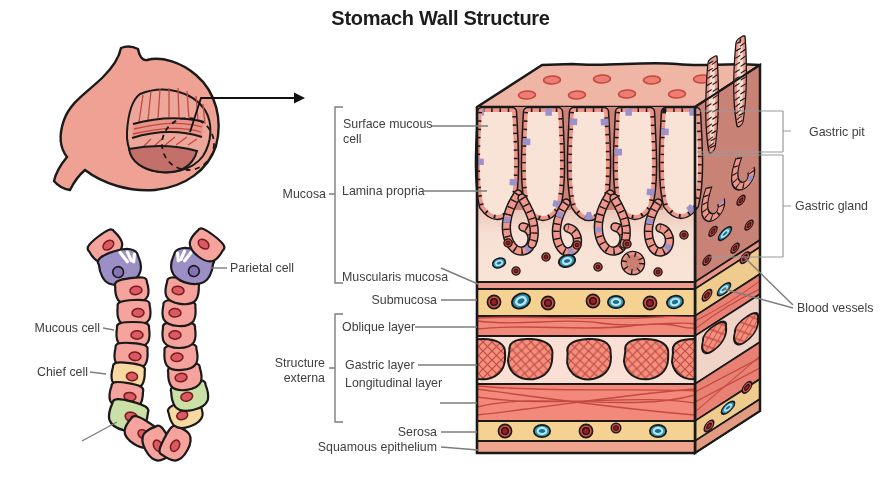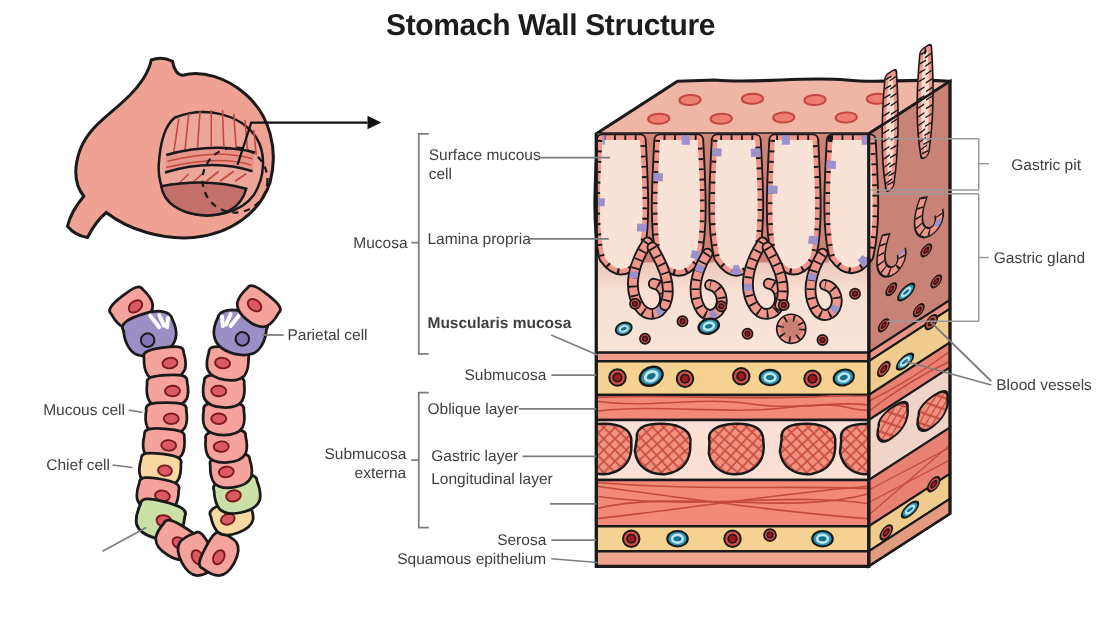--- a/index.html
+++ b/index.html
@@ -1,20 +1,20 @@
 <!DOCTYPE html>
 <html><head>
 <meta charset="utf-8">
 <style>
   html,body{margin:0;padding:0;background:#fff;}
   .stage{position:relative;width:881px;height:500px;background:#ffffff;overflow:hidden;
          font-family:"Liberation Sans",sans-serif;}
   .stage svg{position:absolute;left:0;top:0;}
   .title{position:absolute;left:0;right:0;top:7px;text-align:center;
-         font-size:24px;font-weight:600;color:#1c1c1c;letter-spacing:-0.3px;}
+         font-size:20px;font-weight:600;color:#1c1c1c;letter-spacing:-0.3px;}
   .lbl{position:absolute;font-size:12.4px;line-height:14.6px;color:#3f3f3f;white-space:nowrap;}
   .wrap{white-space:normal;}
   .r{text-align:right;}
   .c{text-align:center;}
   
   .s1{fill:none;stroke:#191919;stroke-width:10.6;stroke-linejoin:round;}
   .s2{fill:none;stroke:#F0968B;stroke-width:7.6;stroke-linejoin:round;}
   .s3{fill:none;stroke:#191919;stroke-width:7.6;stroke-dasharray:1.5 6.8;}
   .s4{fill:none;stroke:#9C92C9;stroke-width:7.6;stroke-dasharray:6.5 95;}
   
@@ -470,24 +470,24 @@
     <path class="ann" d="M90,372 L106,374"></path>
     <path class="ann" d="M82,441 L117,422"></path>
   </g>
 </svg>
 
 <div class="title">Stomach Wall Structure</div>
 
 <div class="lbl wrap" style="left:343px;top:117px;width:92px;">Surface mucous cell</div>
 <div class="lbl" style="left:342px;top:184px;">Lamina propria</div>
 <div class="lbl r" style="left:258px;top:187px;width:68px;">Mucosa</div>
-<div class="lbl" style="left:342px;top:251px;font-weight:bold;">Muscularis mucosa</div>
+<div class="lbl" style="left:342px;top:270px;">Muscularis mucosa</div>
 <div class="lbl r" style="left:337px;top:293px;width:100px;">Submucosa</div>
 <div class="lbl" style="left:342px;top:320px;">Oblique layer</div>
-<div class="lbl r wrap" style="left:243px;top:356px;width:82px;">Submucosa externa</div>
+<div class="lbl r wrap" style="left:243px;top:356px;width:82px;">Structure externa</div>
 <div class="lbl" style="left:345px;top:358px;">Gastric layer</div>
 <div class="lbl" style="left:345px;top:376px;">Longitudinal layer</div>
 <div class="lbl r" style="left:377px;top:425px;width:60px;">Serosa</div>
 <div class="lbl r" style="left:317px;top:440px;width:120px;">Squamous epithelium</div>
 <div class="lbl" style="left:795px;top:125px;margin-left:14px;">Gastric pit</div>
 <div class="lbl" style="left:795px;top:199px;">Gastric gland</div>
 <div class="lbl" style="left:797px;top:301px;">Blood vessels</div>
 <div class="lbl" style="left:230px;top:261px;">Parietal cell</div>
 <div class="lbl r" style="left:28px;top:321px;width:72px;">Mucous cell</div>
 <div class="lbl r" style="left:28px;top:365px;width:60px;">Chief cell</div>

